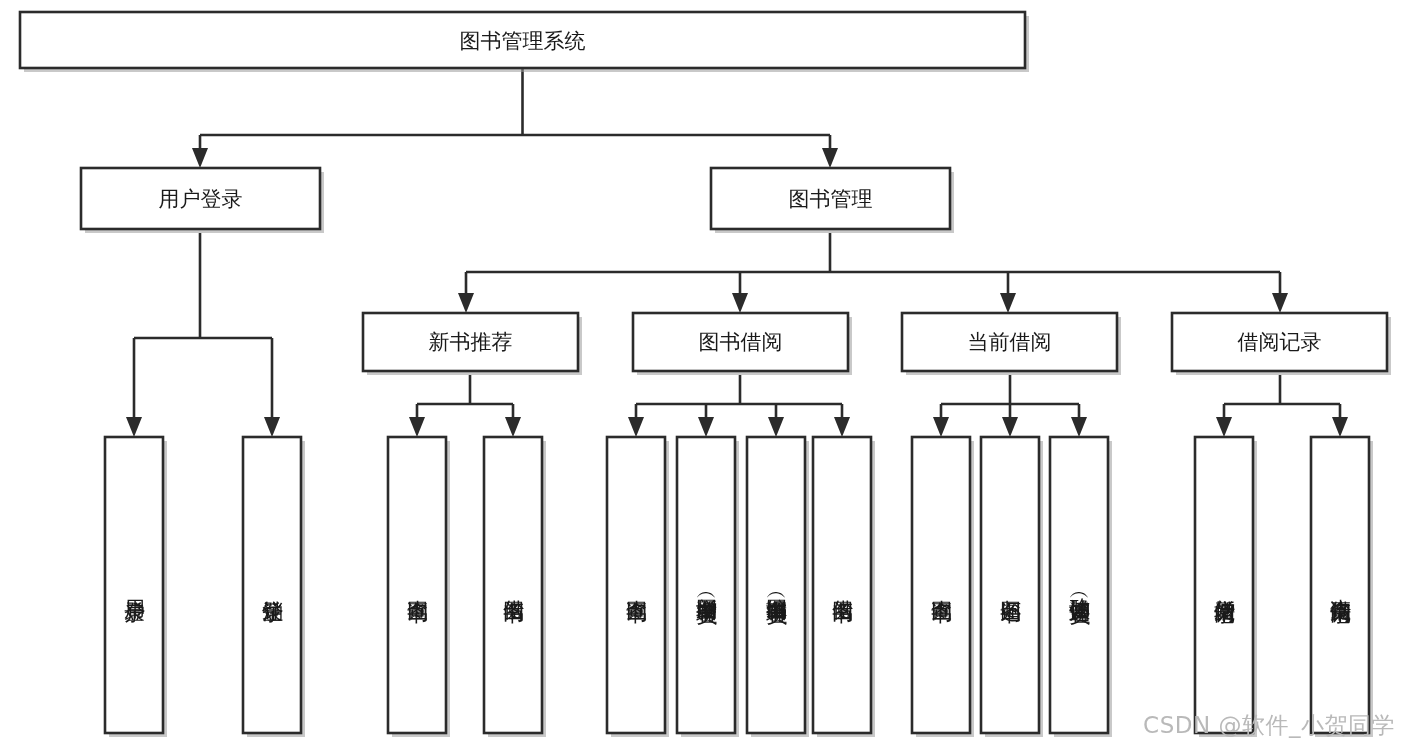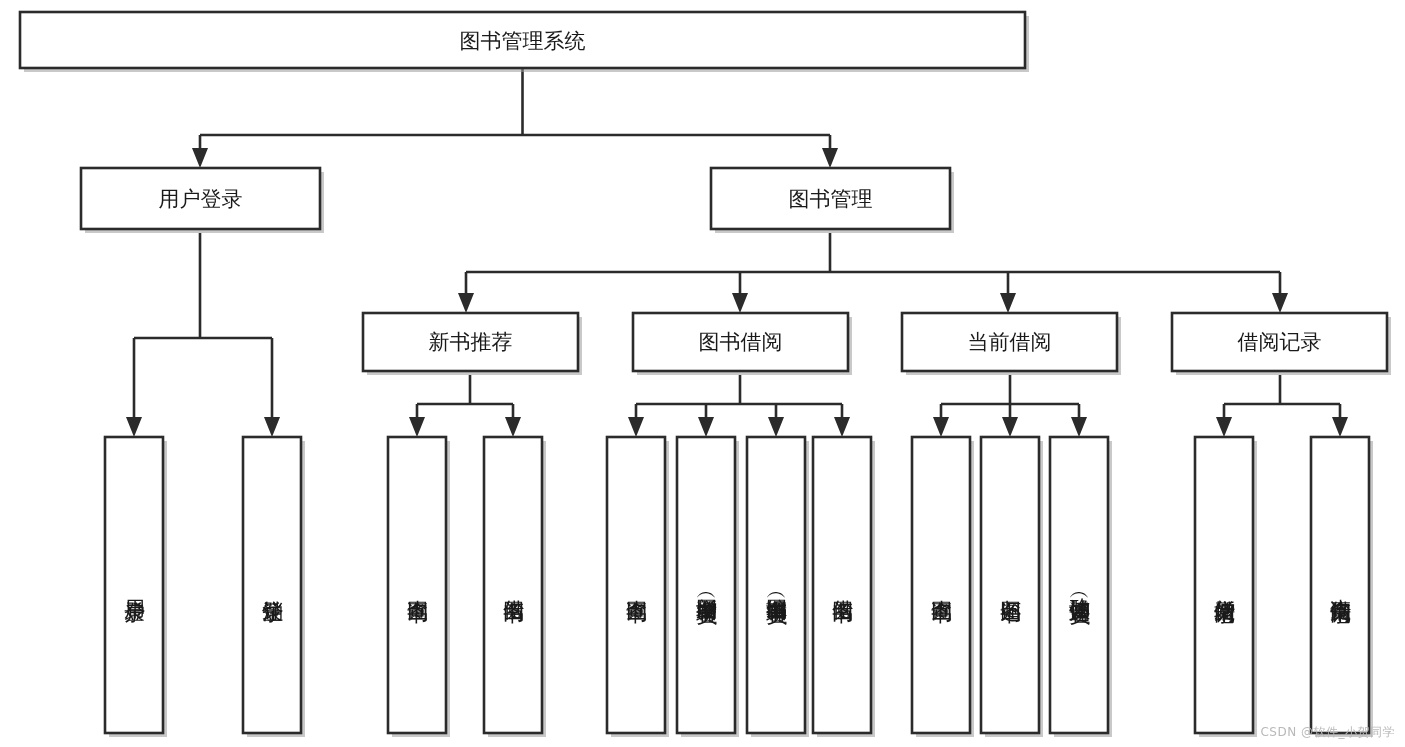--- a/index.html
+++ b/index.html
@@ -66,21 +66,21 @@
     line-height: 1.12;
     color: #1a1a1a;
     letter-spacing: 1px;
     white-space: nowrap;
   }
   .watermark {
     position: absolute;
     right: 10px;
     bottom: 6px;
     font-family: "DejaVu Sans", "Liberation Sans", sans-serif;
-    font-size: 12px;
+    font-size: 23px;
     color: #b9b9b9;
     letter-spacing: 0.5px;
     white-space: nowrap;
   }
 </style>
 </head>
 <body>
 
 <div id="diagram-root">
 

